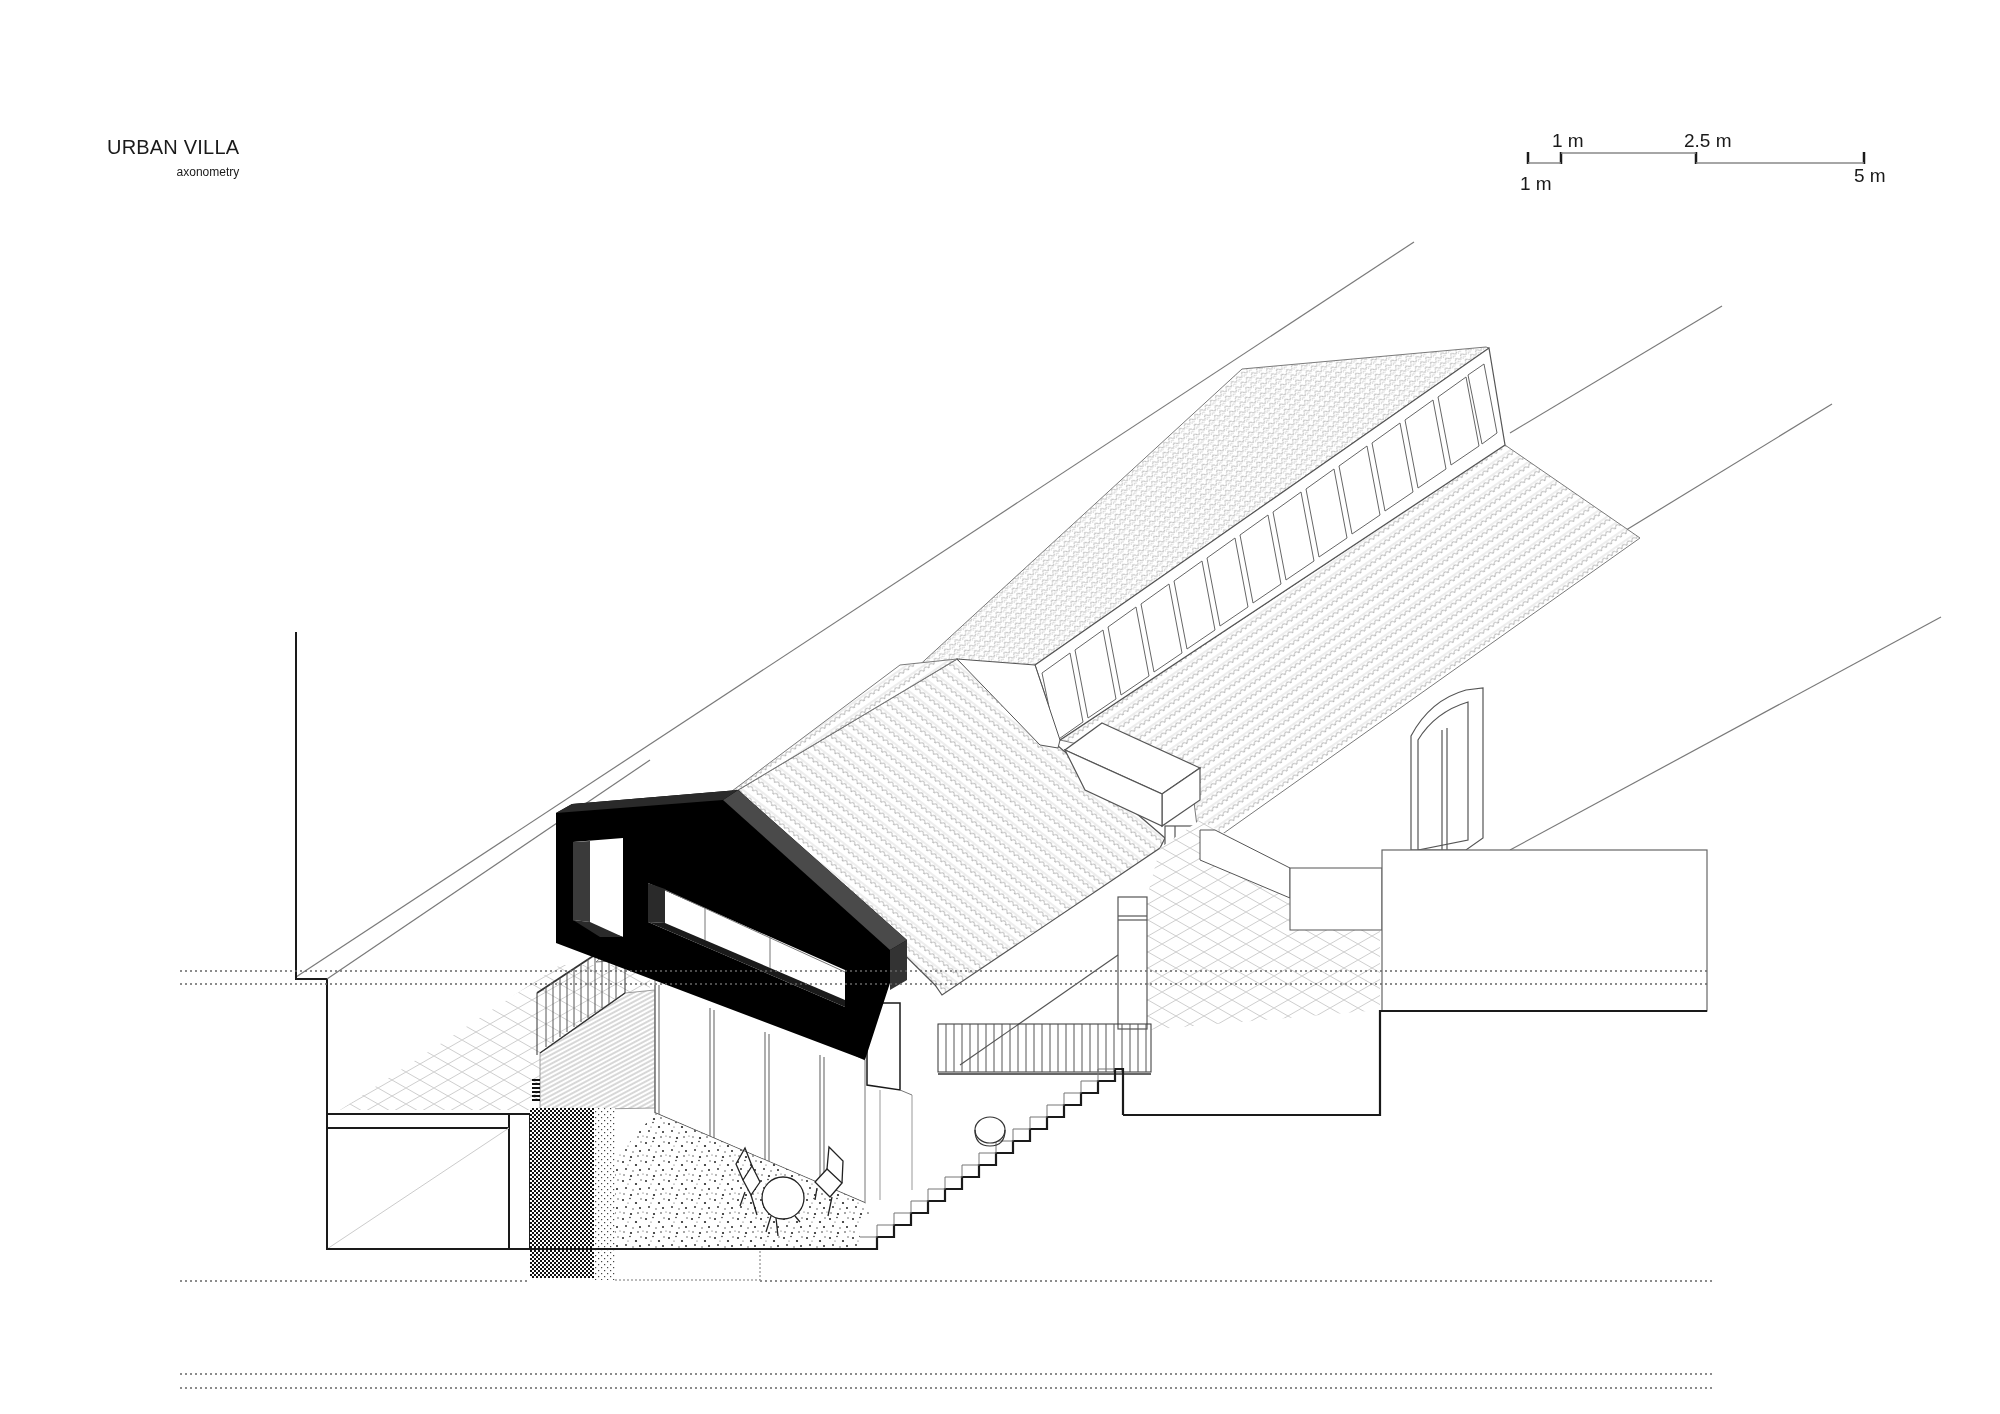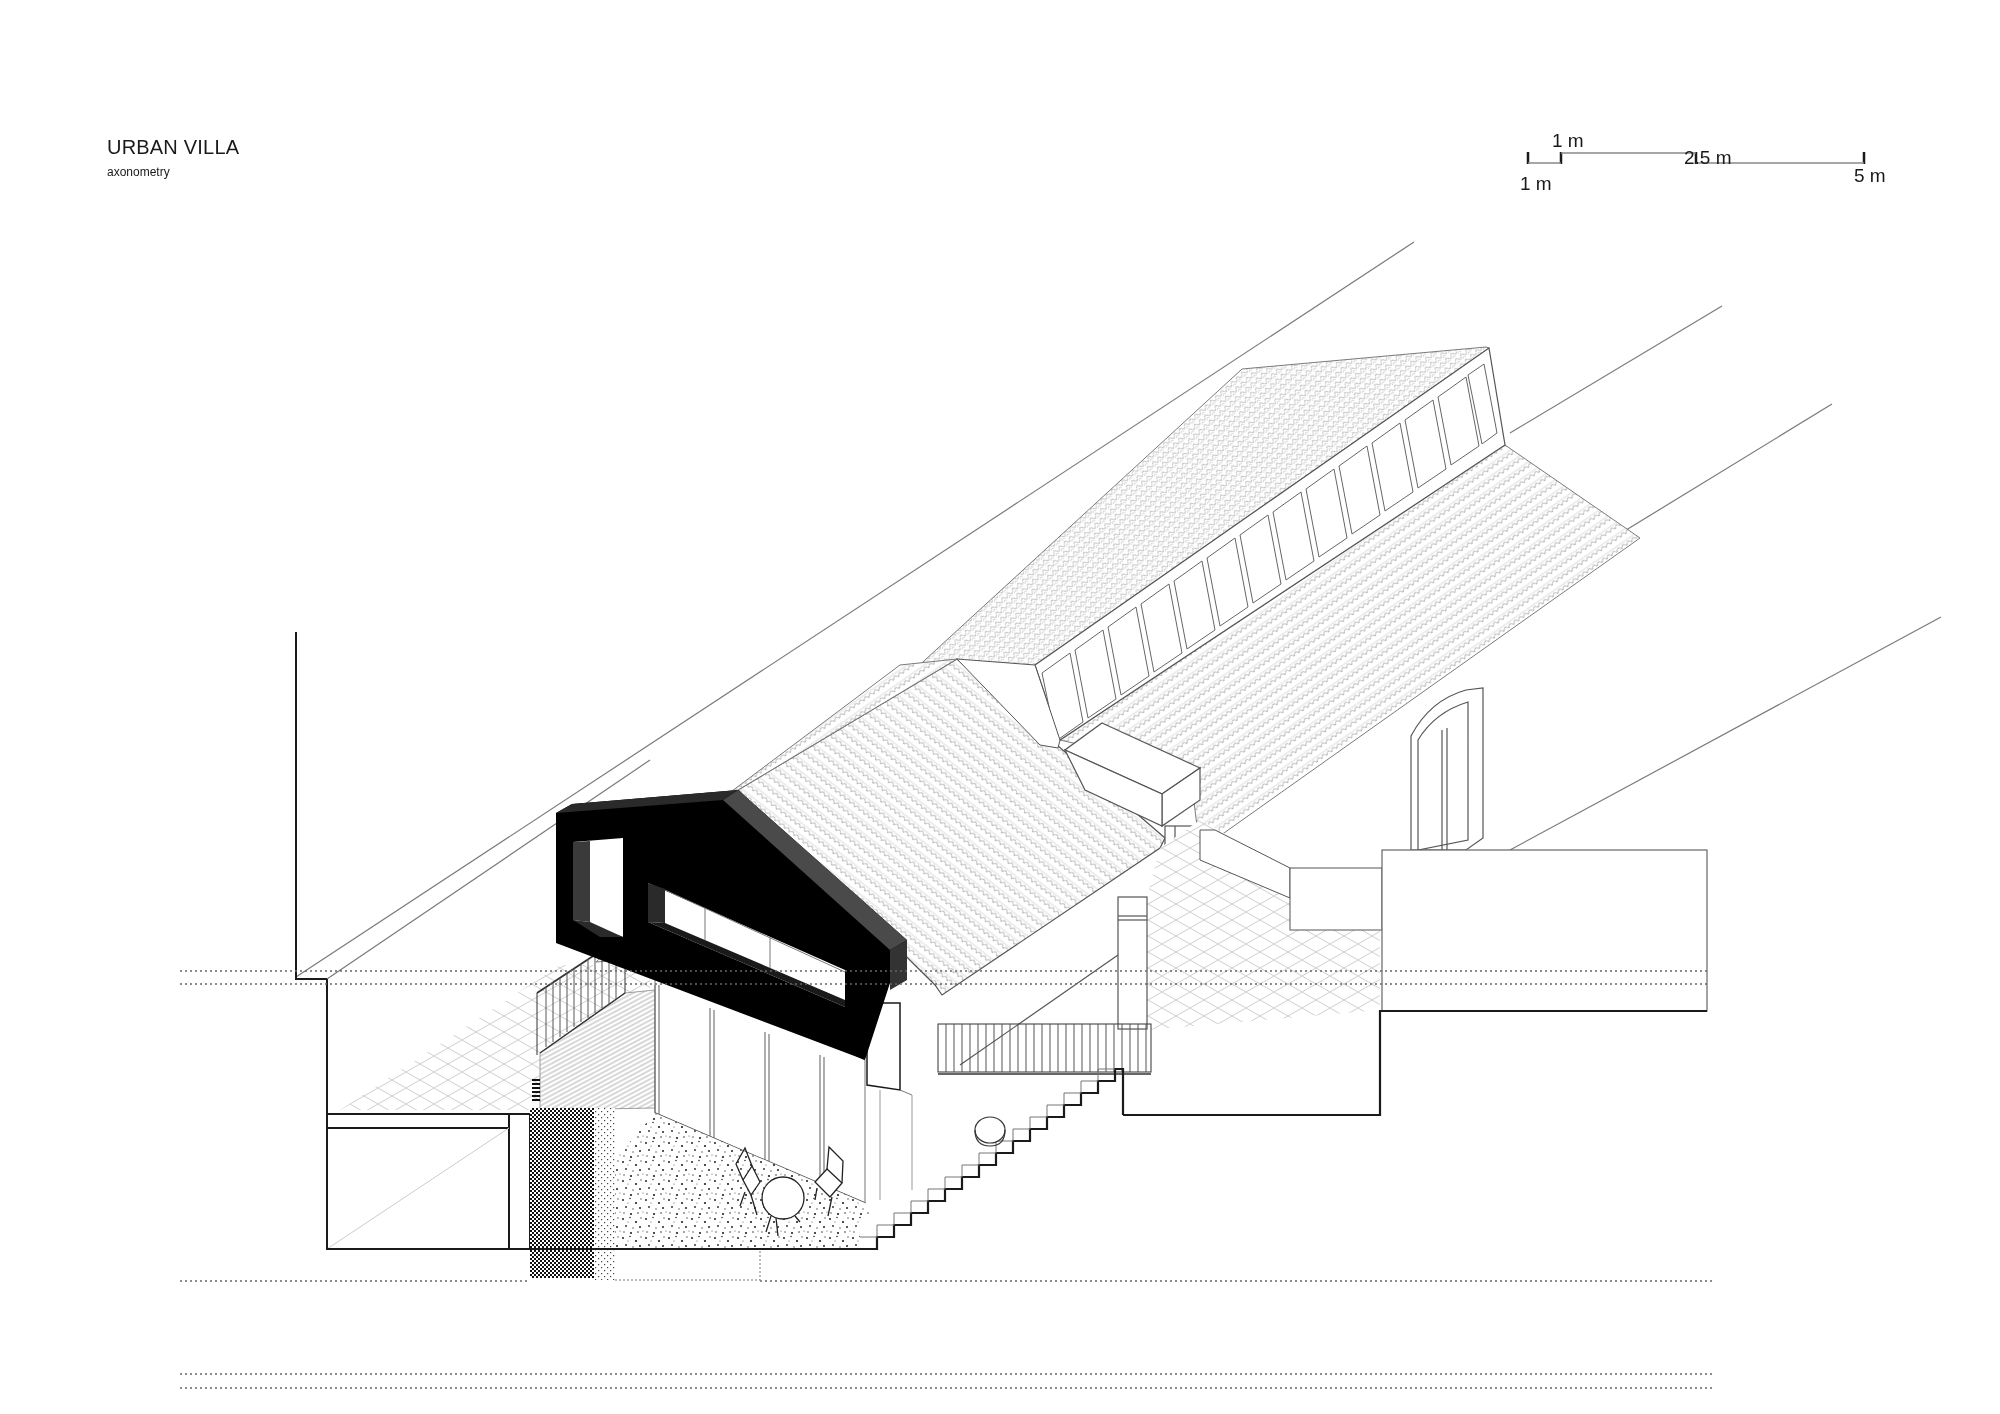--- a/index.html
+++ b/index.html
@@ -1,17 +1,17 @@
 <!DOCTYPE html>
 <html><head>
 <meta charset="utf-8">
 <style>
   html, body { margin: 0; padding: 0; background: #ffffff; }
   body { width: 2000px; height: 1414px; position: relative; overflow: hidden; font-family: "Liberation Sans", sans-serif; }
-  .title-block { position: absolute; left: 107px; top: 135px; color: #1a1a1a; }
+  .title-block { position: absolute; left: 107px; top: 135px; color: #1a1a1a; text-align: right; }
   .title-block .t1 { font-size: 20px; line-height: 25px; letter-spacing: 0.2px; }
   .title-block .t2 { font-size: 12px; line-height: 25px; }
   .scalebar { position: absolute; left: 0; top: 0; width: 2000px; height: 200px; pointer-events: none; }
   .scale-label { position: absolute; font-size: 19px; color: #1a1a1a; font-family: "Liberation Sans", sans-serif; }
   svg.drawing { position: absolute; left: 0; top: 0; }
 </style>
 </head>
 <body>
 
 <div class="title-block">
@@ -26,21 +26,21 @@
       <line x1="1561" y1="152" x2="1561" y2="164" stroke-width="2.5"></line>
       <line x1="1696" y1="152" x2="1696" y2="164" stroke-width="2.5"></line>
       <line x1="1864" y1="152" x2="1864" y2="164" stroke-width="2.5"></line>
       <line x1="1528" y1="163" x2="1561" y2="163" stroke="#888" stroke-width="1.5"></line>
       <line x1="1561" y1="153" x2="1696" y2="153" stroke="#888" stroke-width="1.5"></line>
       <line x1="1696" y1="163" x2="1864" y2="163" stroke="#888" stroke-width="1.5"></line>
     </g>
   </svg>
   <span class="scale-label" style="left:1520px;top:173px">1 m</span>
   <span class="scale-label" style="left:1552px;top:130px">1 m</span>
-  <span class="scale-label" style="left:1684px;top:147px">2.5 m</span>
+  <span class="scale-label" style="left:1684px;top:130px">2.5 m</span>
   <span class="scale-label" style="left:1854px;top:165px">5 m</span>
 </div>
 
 <svg class="drawing" width="2000" height="1414" viewBox="0 0 2000 1414">
   <defs>
 
     <pattern id="fineTile" width="7" height="7" patternUnits="userSpaceOnUse" patternTransform="rotate(-42)">
       <rect width="7" height="7" fill="#ffffff"></rect>
       <path d="M0 3.5 Q1.75 0 3.5 3.5 T7 3.5" fill="none" stroke="#9a9a9a" stroke-width="0.8"></path>
       <path d="M0 7 Q1.75 3.5 3.5 7 T7 7" fill="none" stroke="#b0b0b0" stroke-width="0.6"></path>

